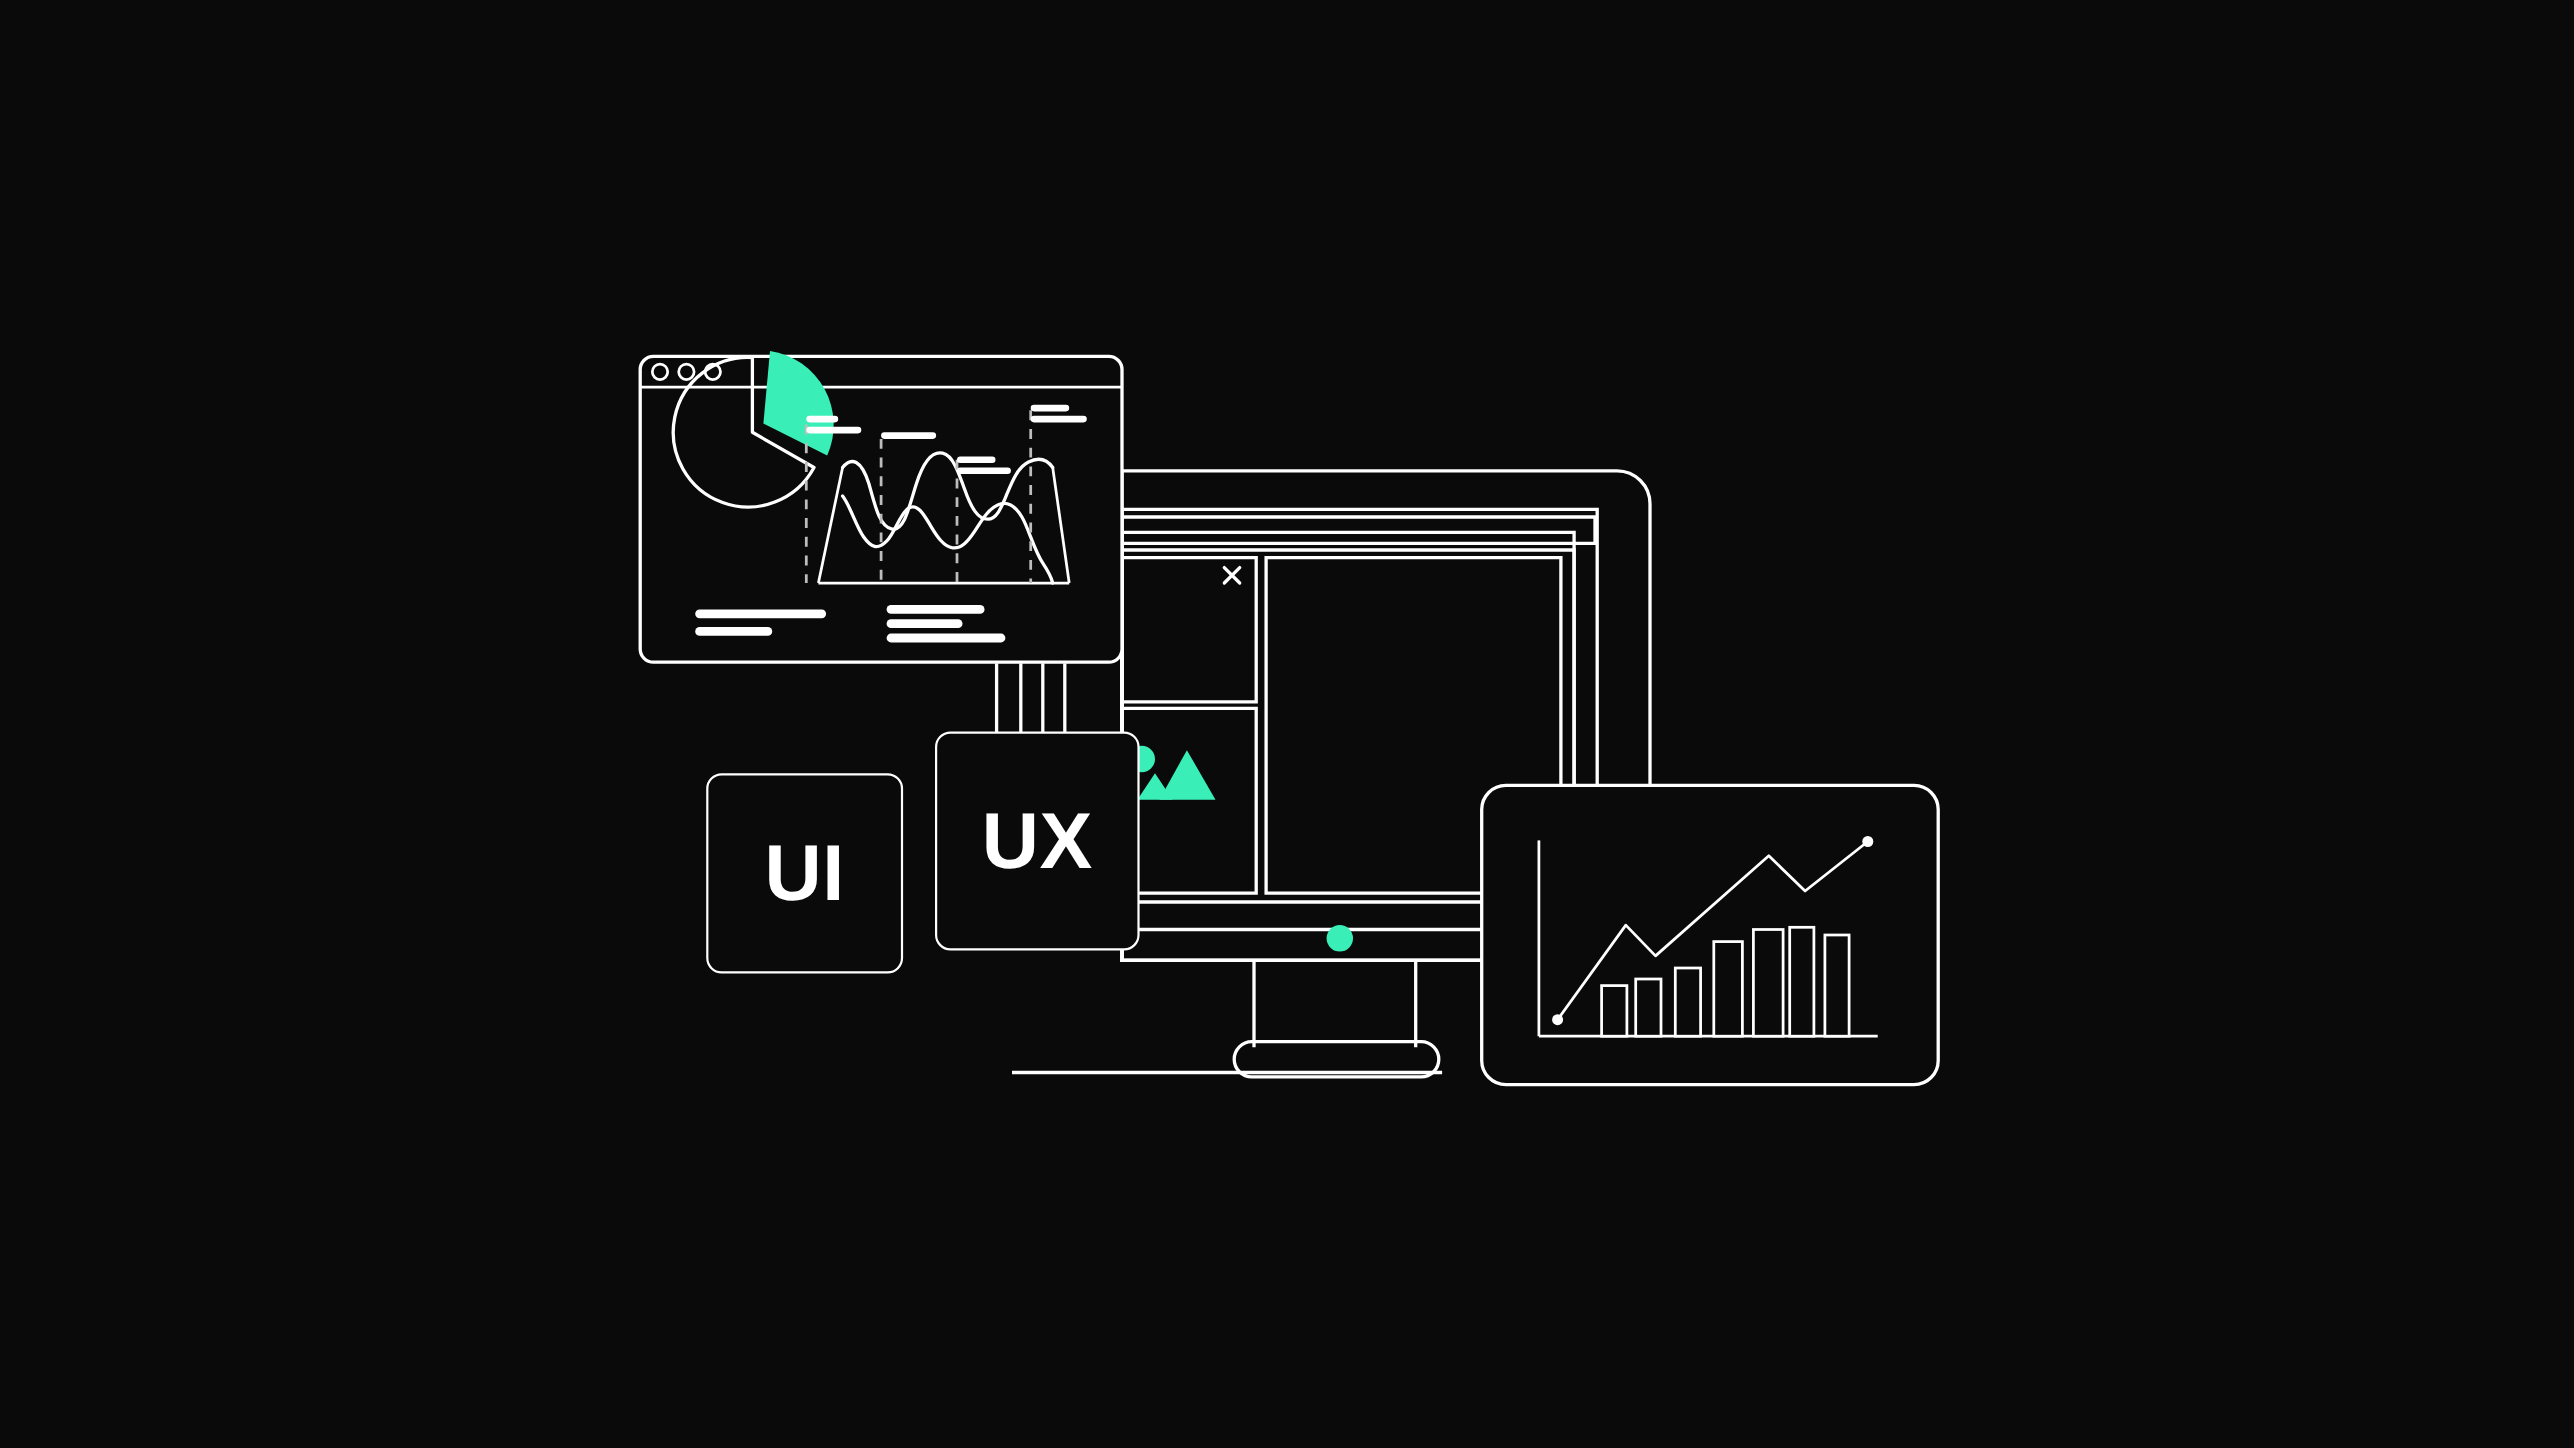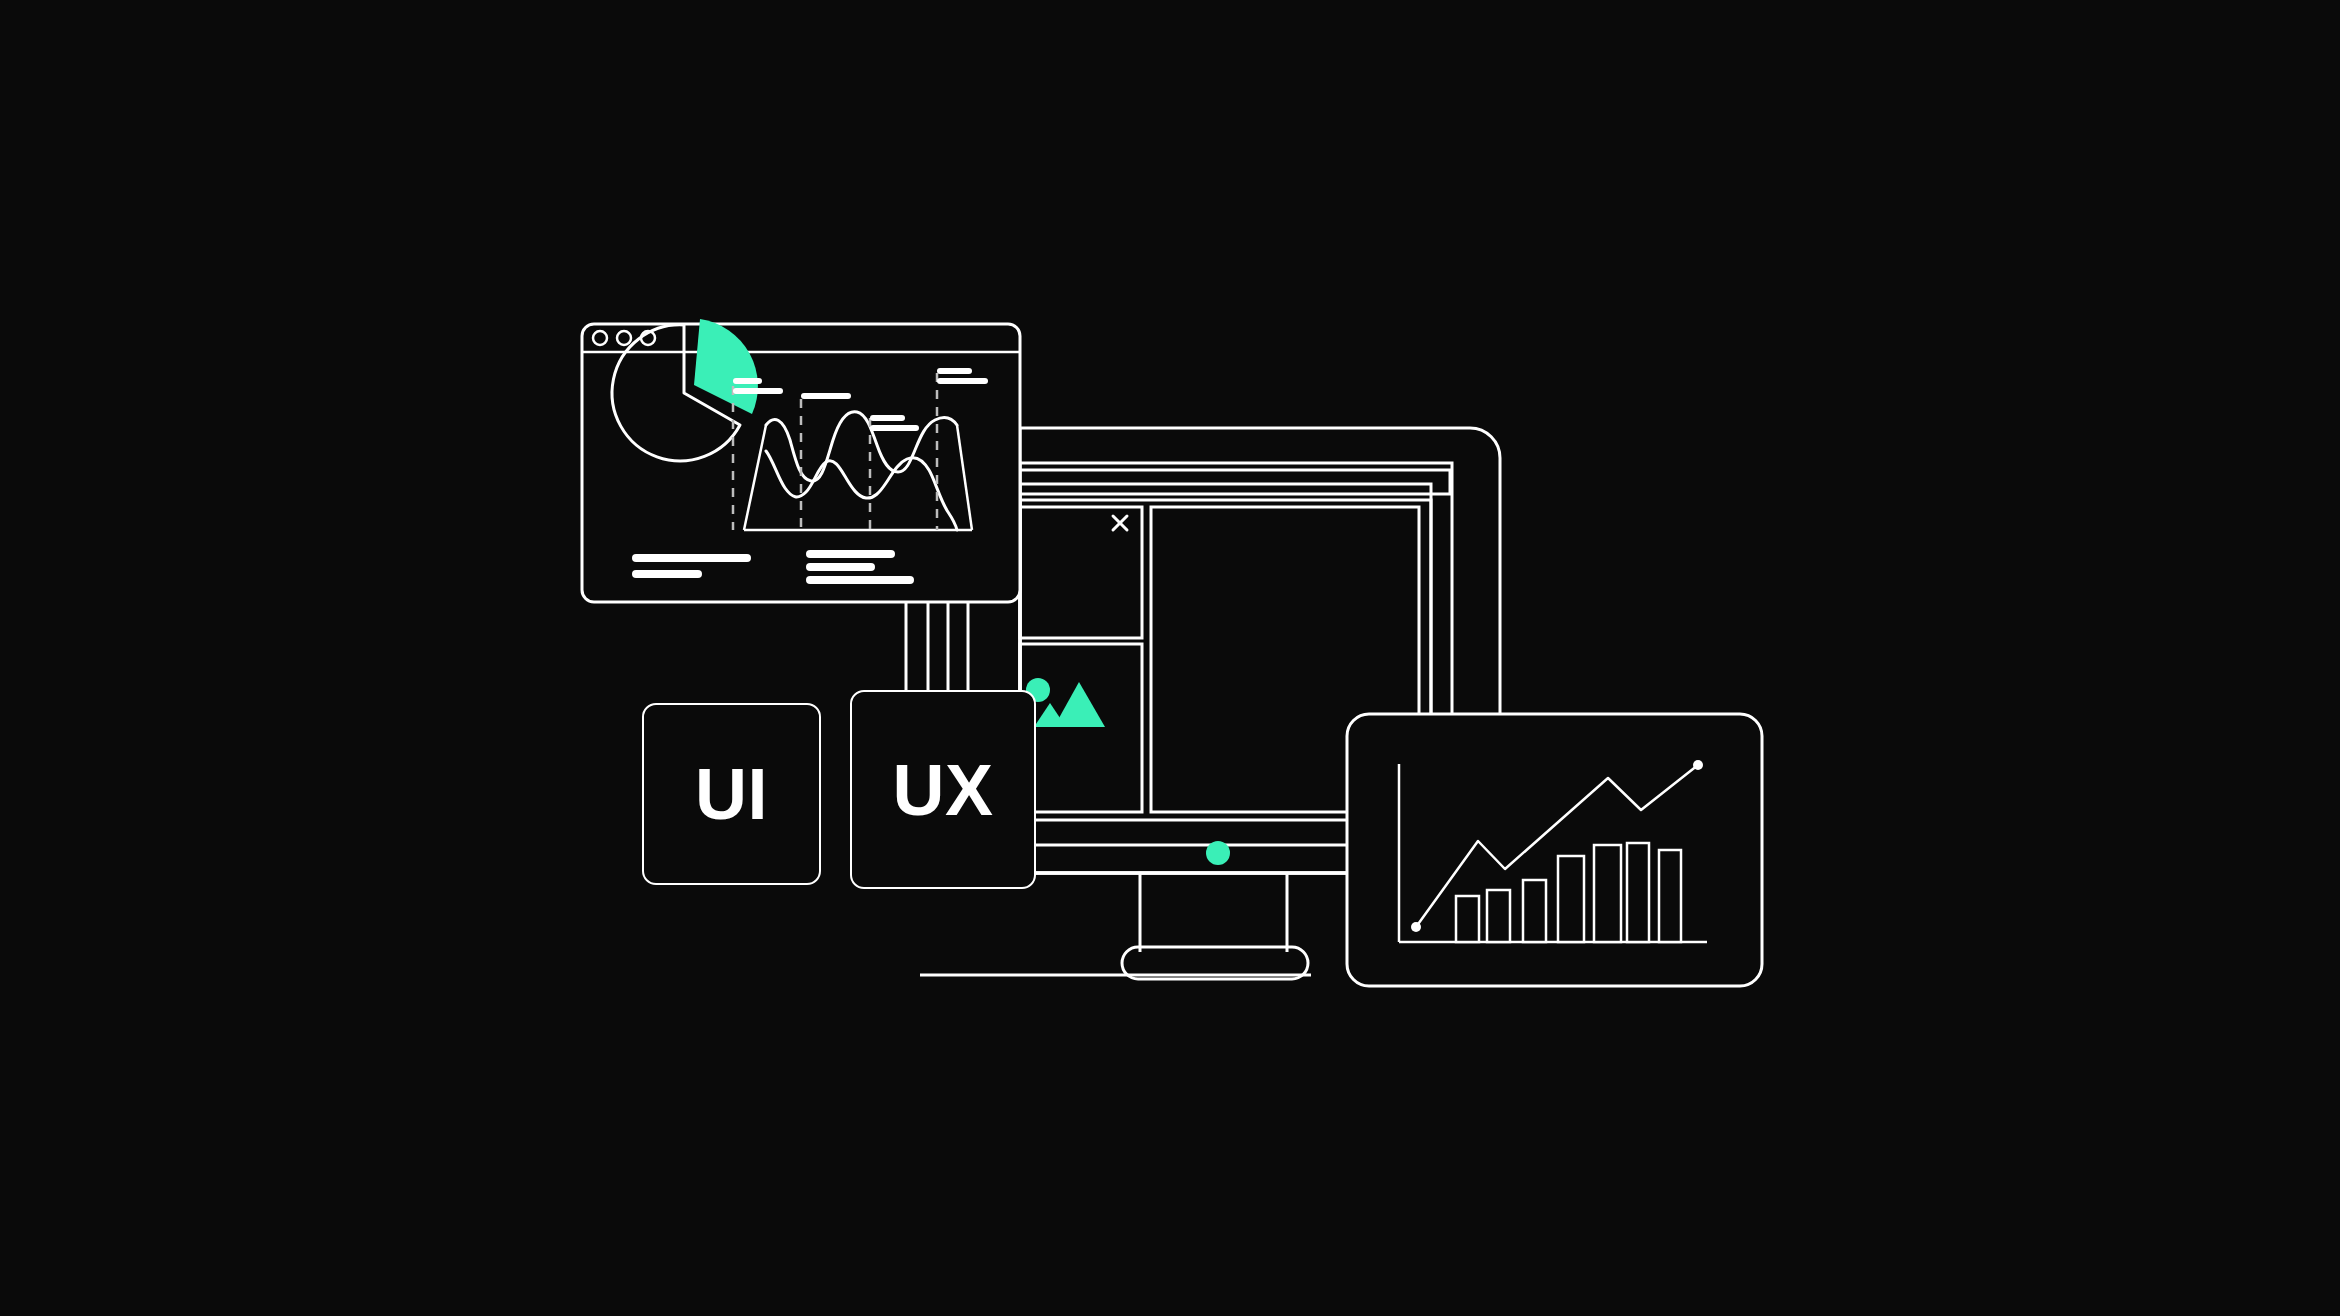--- a/index.html
+++ b/index.html
@@ -36,21 +36,21 @@
     background: #0a0a0a;
     color: #ffffff;
     font-family: "Liberation Sans", sans-serif;
     font-weight: bold;
     font-size: 72px;
     letter-spacing: 0.5px;
     line-height: 1;
     user-select: none;
   }
   #ui-box  { left: 642px; top: 703px; width: 175px; height: 178px; }
-  #ux-box  { left: 850px; top: 690px; width: 182px; height: 195px; }
+  #ux-box  { left: 850px; top: 665px; width: 182px; height: 195px; }
 </style>
 </head>
 <body>
 
 <div id="stage">
 
   <svg id="scene" viewBox="0 0 2340 1316" xmlns="http://www.w3.org/2000/svg">
 
     <g fill="none" stroke="#ffffff" stroke-width="3">
 

